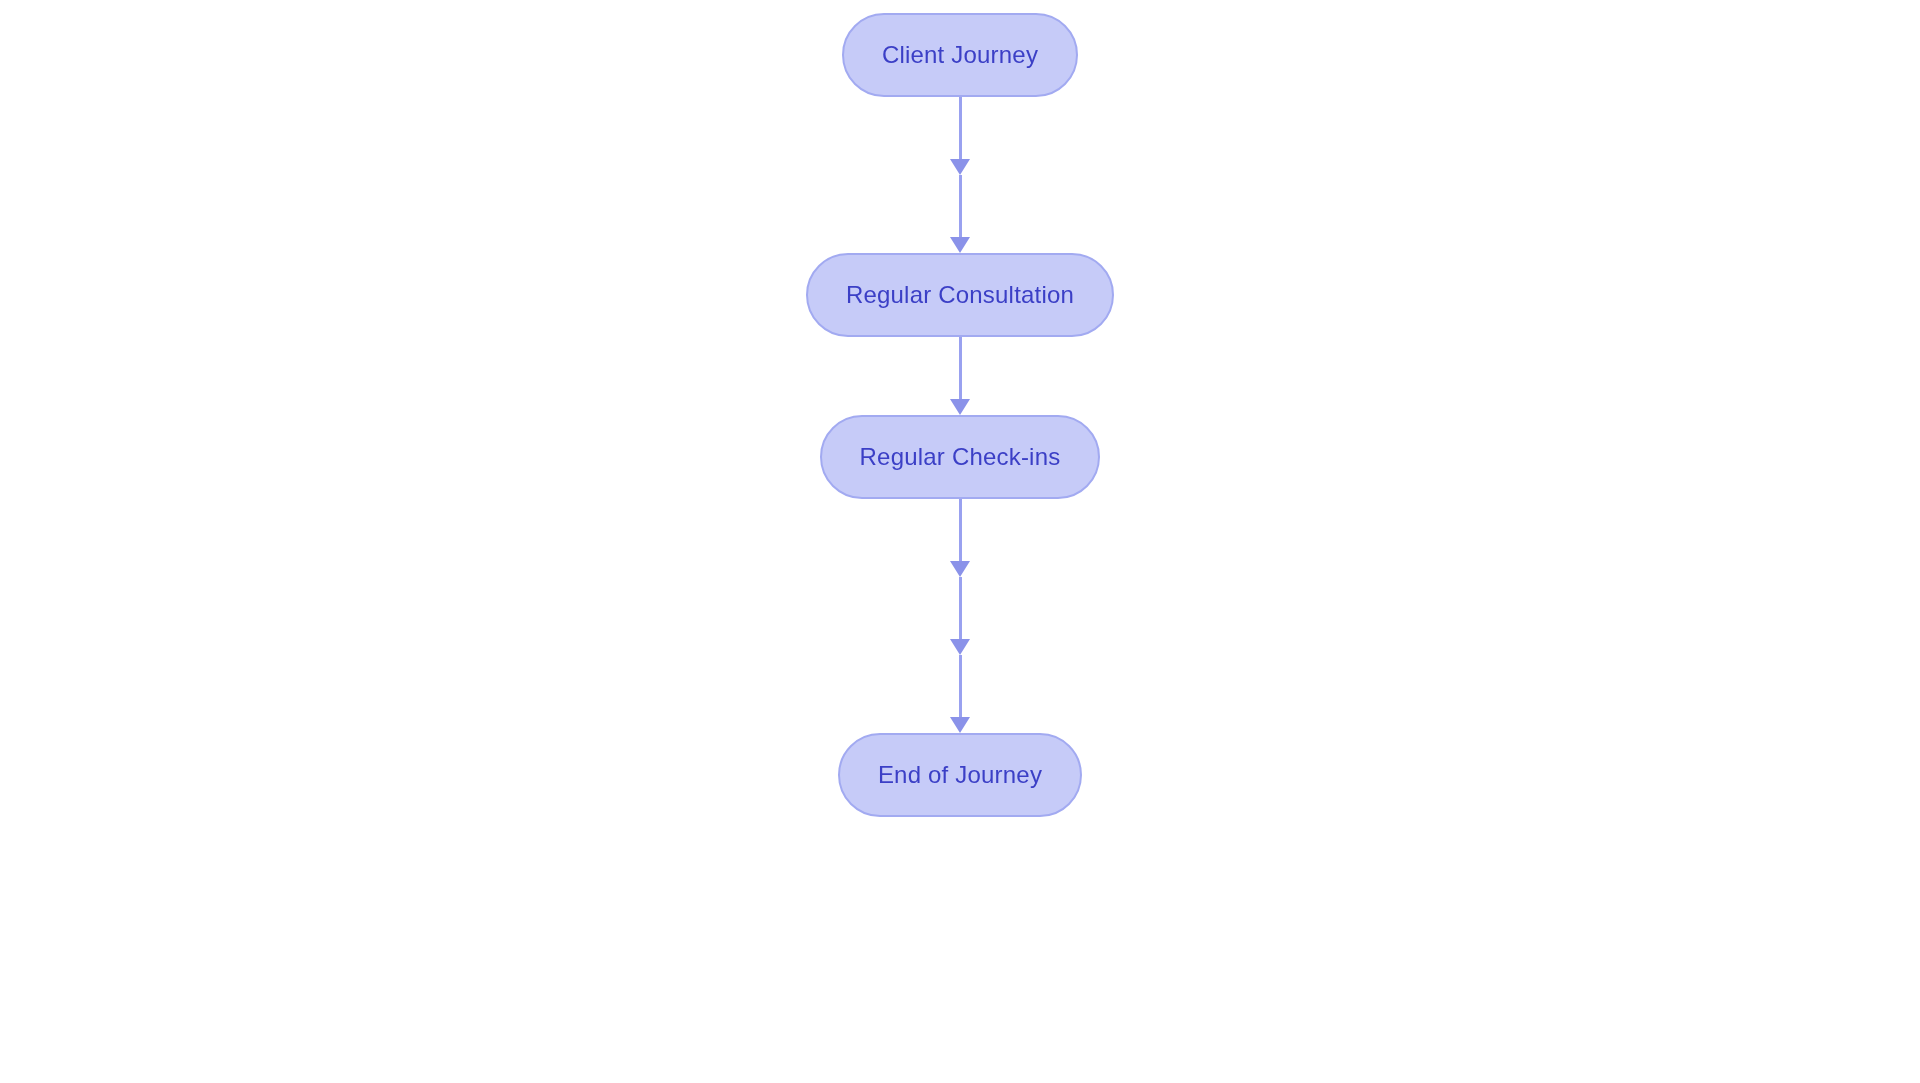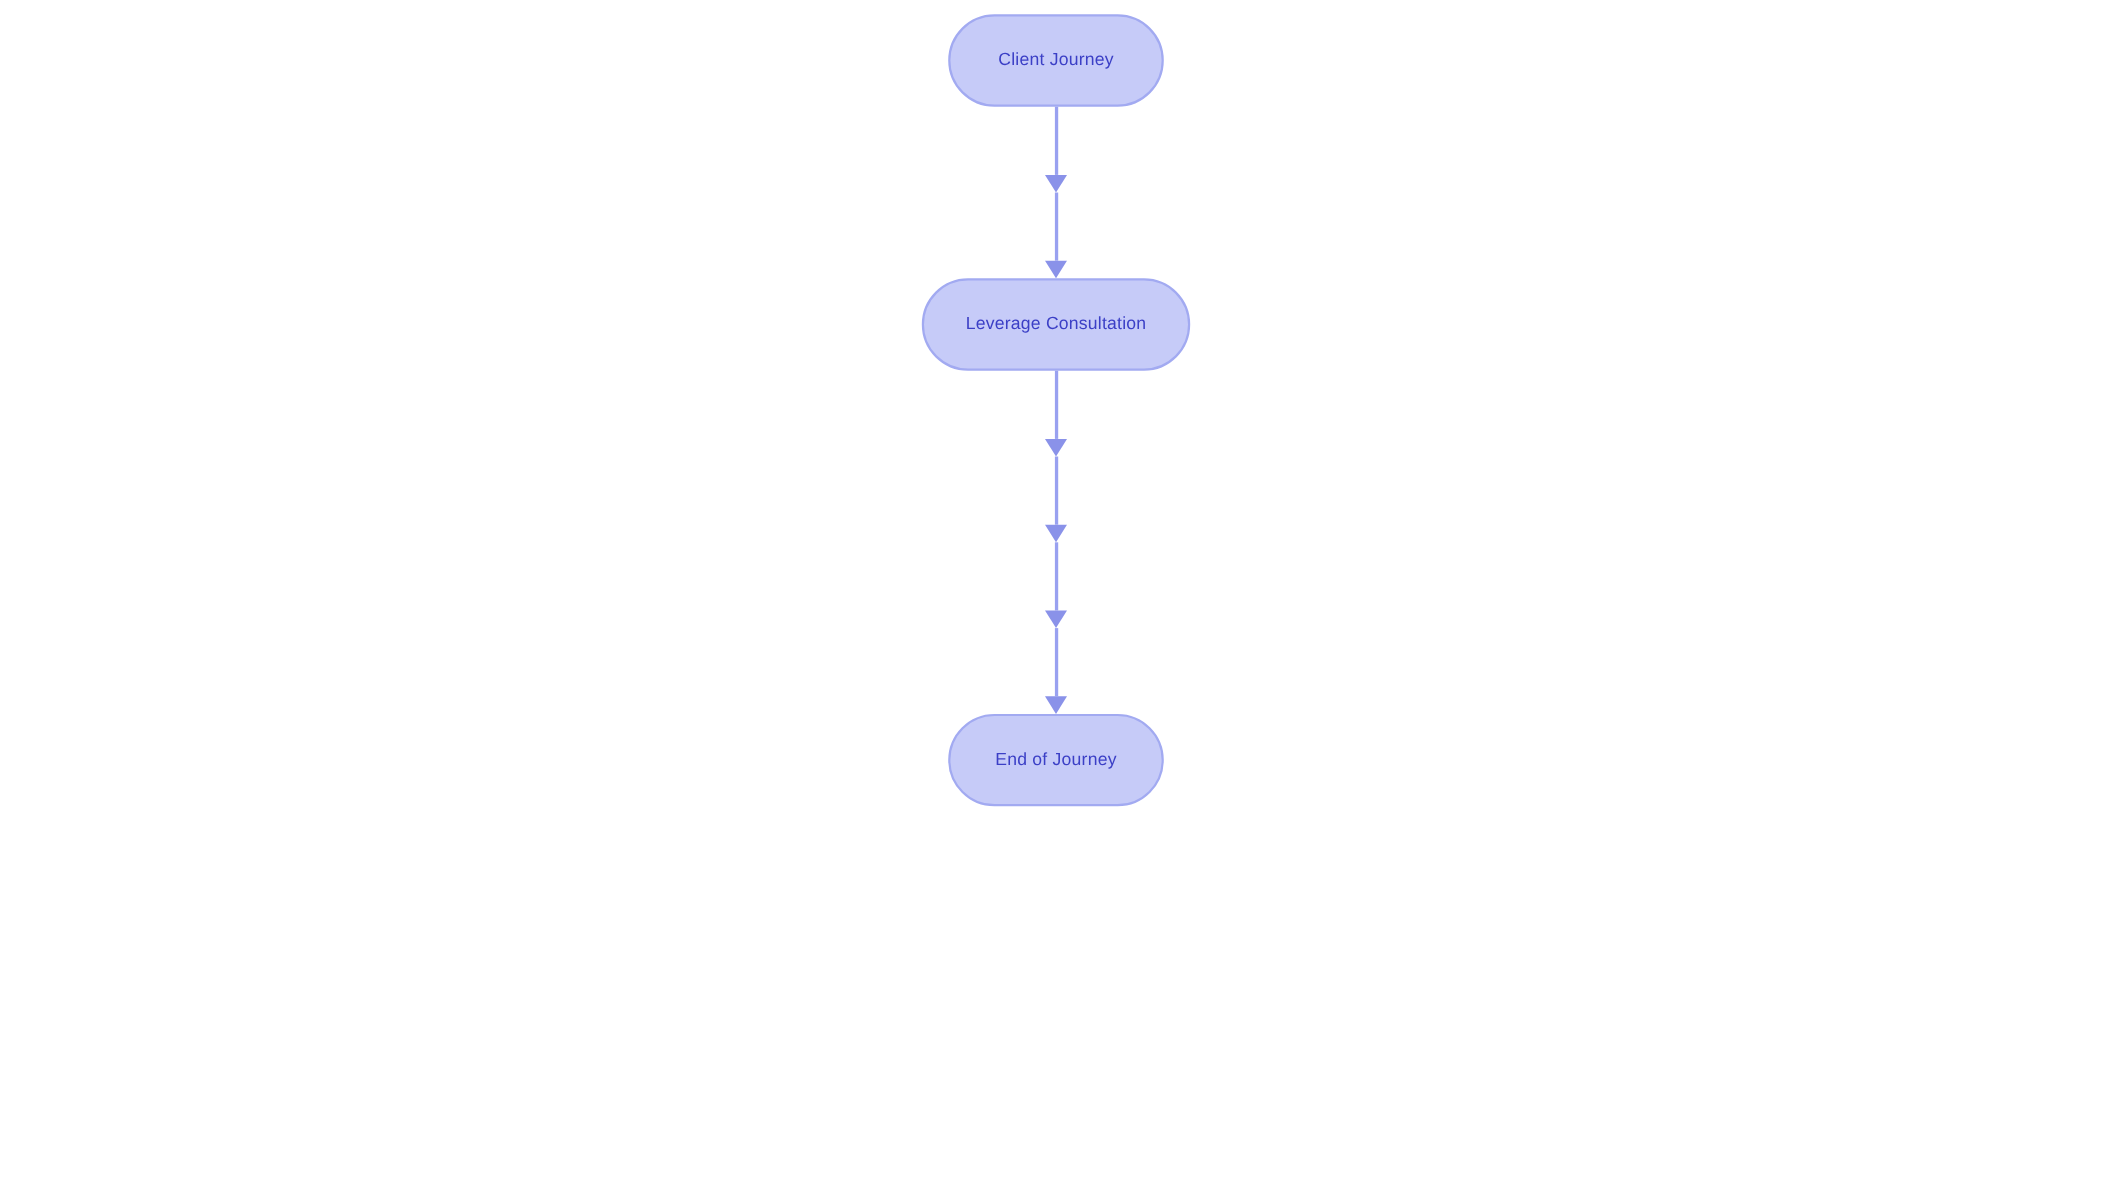--- a/index.html
+++ b/index.html
@@ -28,21 +28,21 @@
     border-radius: 42px;
     background: var(--node-fill, #c6cbf8);
     border: 2px solid var(--node-border, #a2aaf1);
     display: flex;
     align-items: center;
     justify-content: center;
     flex: 0 0 auto;
   }
   .node-label {
     color: var(--node-text, #3b3fc6);
-    font-size: 16px;
+    font-size: 24px;
     letter-spacing: 0.2px;
     white-space: nowrap;
     text-align: center;
   }
   .arrow {
     height: 78px;
     width: 20px;
     display: flex;
     flex-direction: column;
     align-items: center;
@@ -74,28 +74,31 @@
     <div class="arrow-head"></div>
   </div>
 
 
   <div class="arrow">
     <div class="arrow-line"></div>
     <div class="arrow-head"></div>
   </div>
 
   <div class="node">
-    <span class="node-label">Leverage Consultation</span>
+    <span class="node-label">Regular Consultation</span>
   </div>
 
   <div class="arrow">
     <div class="arrow-line"></div>
     <div class="arrow-head"></div>
   </div>
 
+  <div class="node">
+    <span class="node-label">Regular Check-ins</span>
+  </div>
 
   <div class="arrow">
     <div class="arrow-line"></div>
     <div class="arrow-head"></div>
   </div>
 
 
   <div class="arrow">
     <div class="arrow-line"></div>
     <div class="arrow-head"></div>

